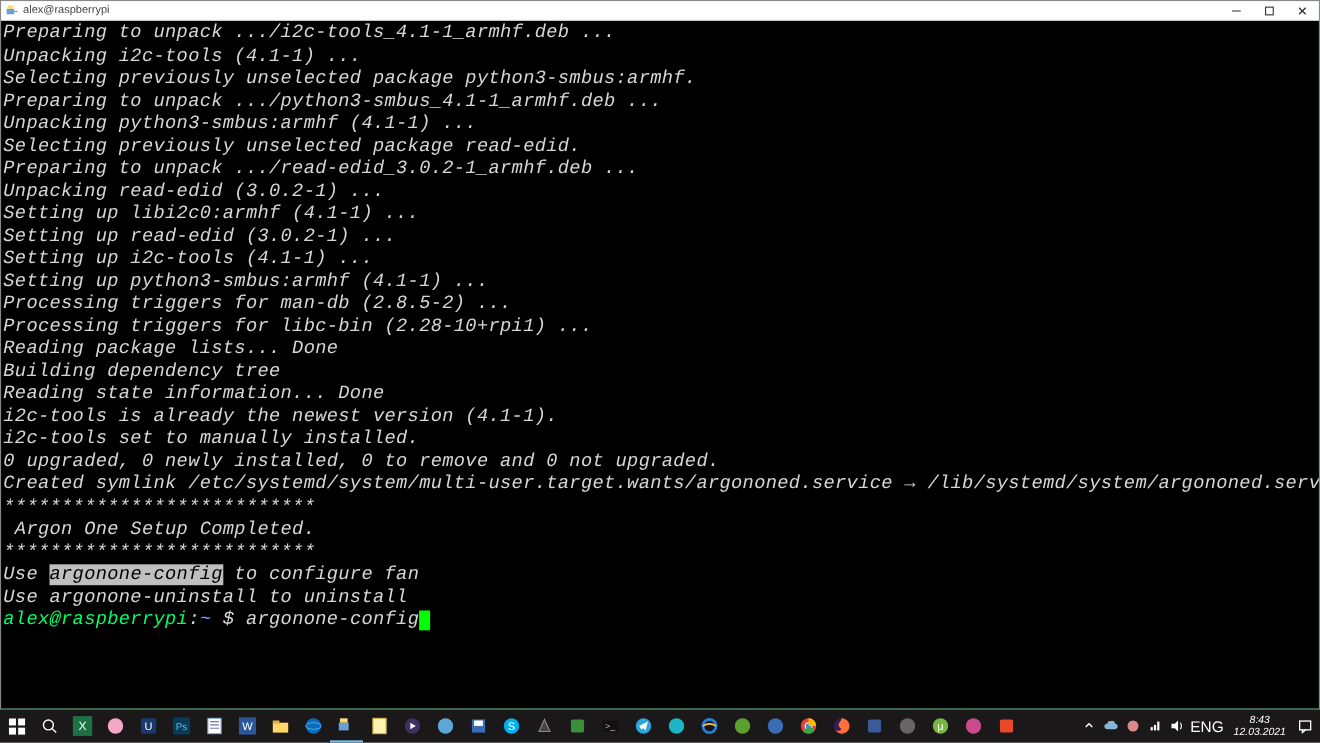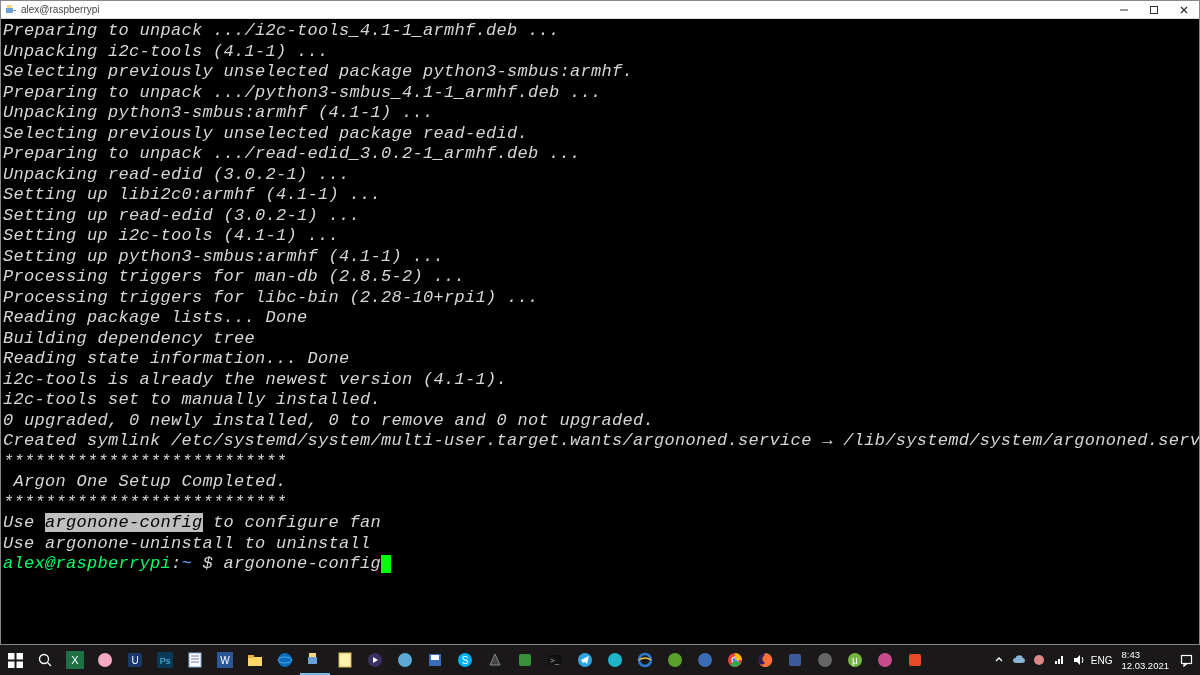--- a/index.html
+++ b/index.html
@@ -81,21 +81,21 @@
 .taskbar .tray {
   display: flex; align-items: center; gap: 4px;
   padding-right: 6px;
   font-size: 9px; color: #fff;
 }
 .taskbar .tray .tray-icon {
   width: 16px; height: 16px;
   display: flex; align-items: center; justify-content: center;
   font-size: 11px;
 }
-.taskbar .clock { font-size: 9.5px; text-align: left; line-height: 11px; padding: 0 5px; }
+.taskbar .clock { font-size: 9.5px; text-align: center; line-height: 11px; padding: 0 5px; font-style: italic; }
 
 svg { display: block; }
 </style>
 </head>
 <body>
 
 <div class="window">
   <div class="titlebar">
     <span class="icon">
       <svg width="12" height="12" viewBox="0 0 12 12">
@@ -334,21 +334,21 @@
           <rect x="5" y="5" width="2" height="5" fill="#fff"></rect>
           <rect x="2" y="7" width="2" height="3" fill="#fff"></rect>
         </svg>
     </span>
     <span class="tray-icon">
       <svg width="12" height="12" viewBox="0 0 12 12">
           <polygon points="1,4 4,4 7,1 7,11 4,8 1,8" fill="#fff"></polygon>
           <path d="M9 3 Q11 6 9 9" fill="none" stroke="#fff" stroke-width="1"></path>
         </svg>
     </span>
-    <span style="font-size:10px;">ENG</span>
+    <span style="font-size:14px;">ENG</span>
     <div class="clock">
       <div>8:43</div>
       <div>12.03.2021</div>
     </div>
     <span class="tray-icon">
       <svg width="13" height="13" viewBox="0 0 13 13">
           <rect x="1.5" y="1.5" width="10" height="8" fill="none" stroke="#fff" stroke-width="1.2"></rect>
           <path d="M4 9.5 L4 12 L7 9.5" fill="none" stroke="#fff" stroke-width="1.2"></path>
         </svg>
     </span>

